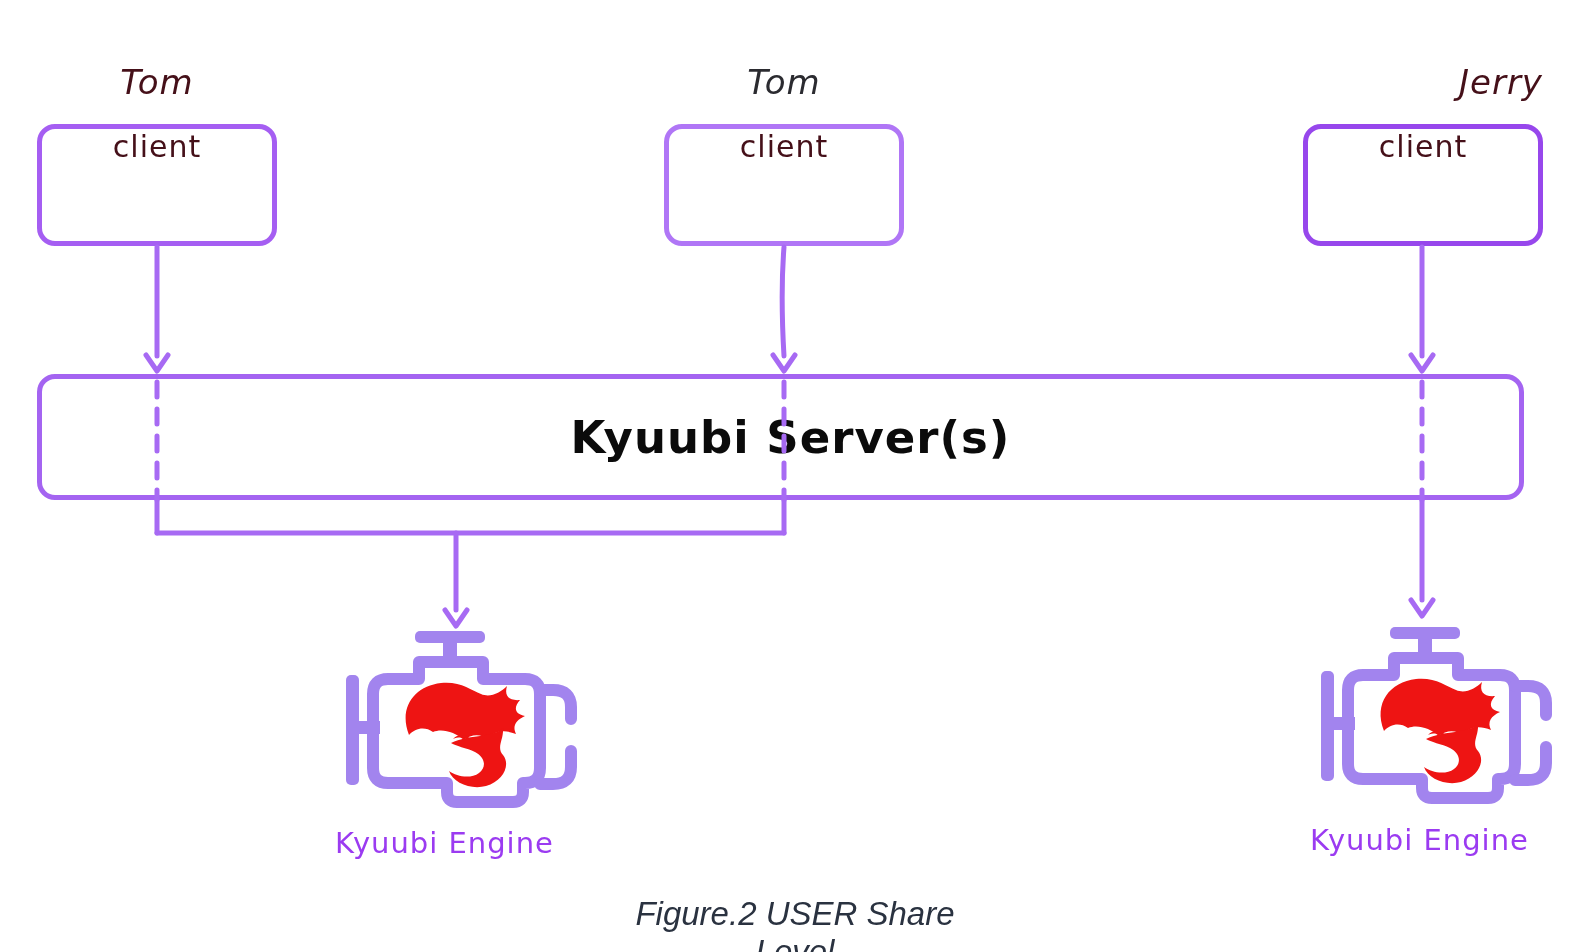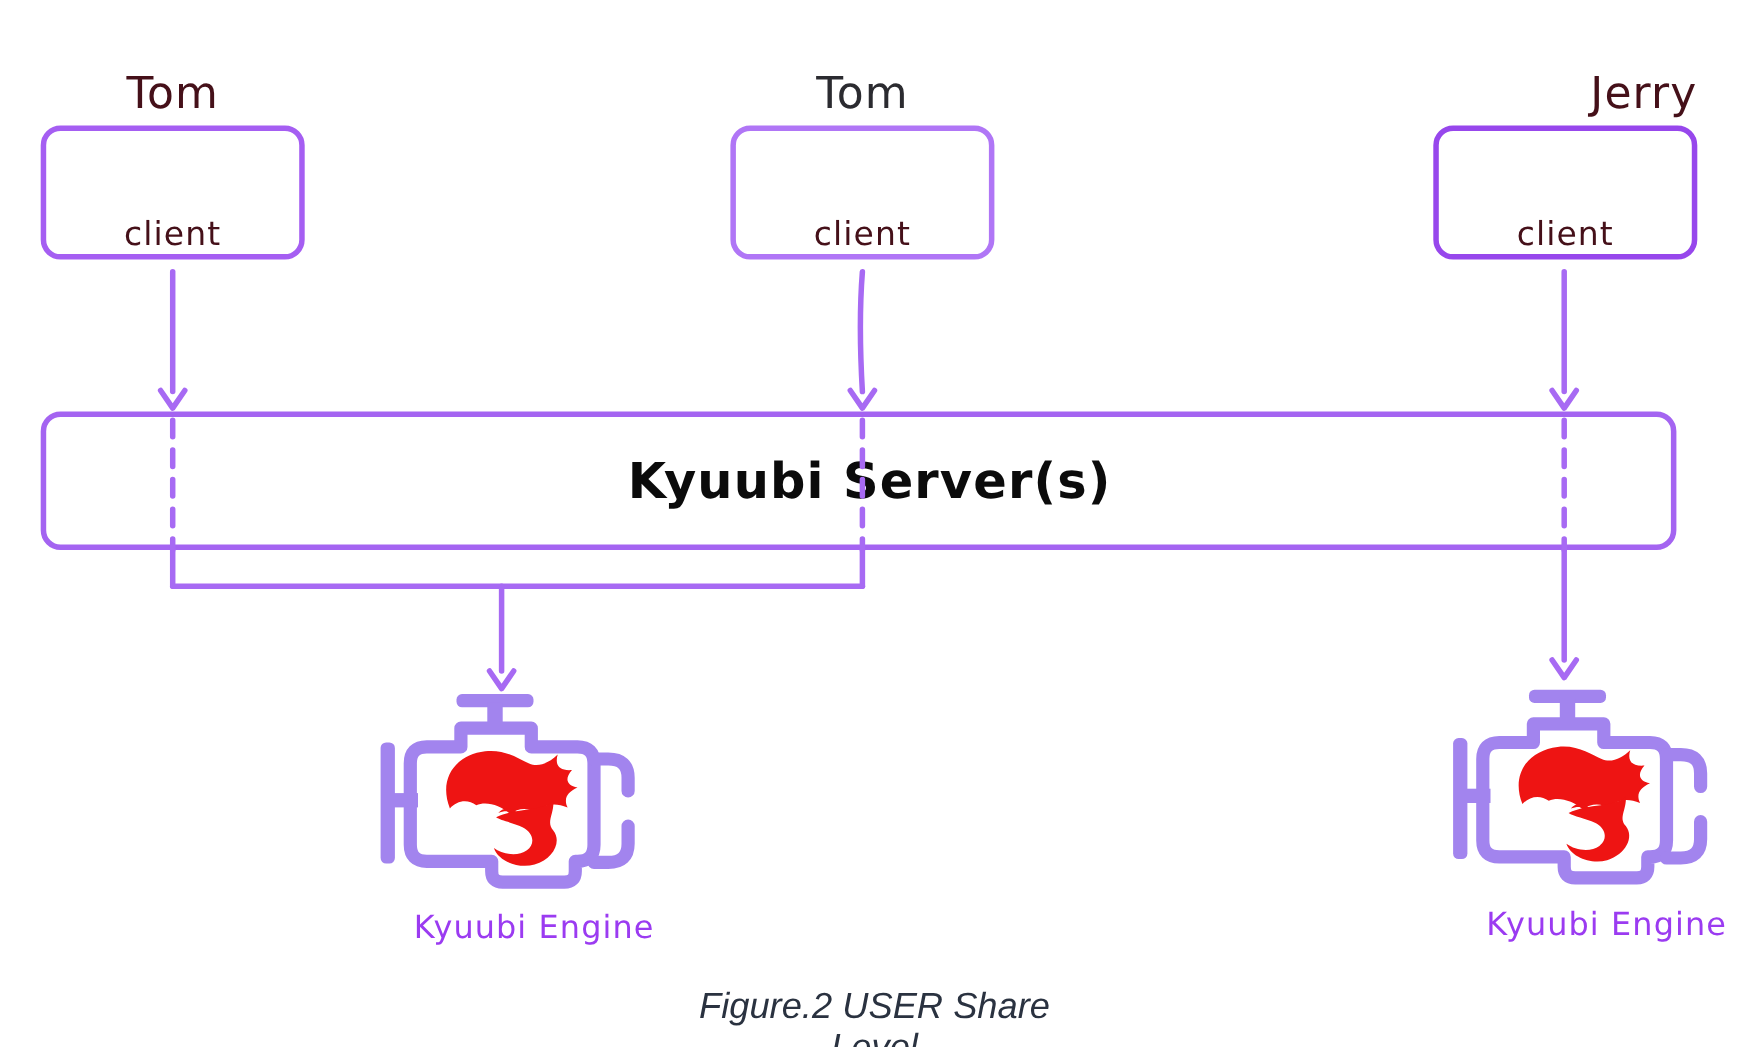--- a/index.html
+++ b/index.html
@@ -2,44 +2,44 @@
 <html><head>
 <meta charset="utf-8">
 <style>
   html,body{margin:0;padding:0;background:#ffffff;}
   .stage{
     position:relative;width:1590px;height:952px;background:#ffffff;
     font-family:"DejaVu Sans",sans-serif;overflow:hidden;
   }
   .user-name{
     position:absolute;top:62px;width:240px;text-align:center;
-    font-size:40px;color:#451019;letter-spacing:1px;
+    font-size:34px;color:#451019;letter-spacing:1px;font-style:italic;
   }
   .user-name.mid{color:#2b2b30;}
   .user-1{left:37px;} .user-2{left:664px;} .user-3{left:1303px;text-align:right;}
   .client-box{
-    position:absolute;top:114px;width:230px;height:112px;
+    position:absolute;top:124px;width:230px;height:112px;
     border:5px solid #a55ef2;border-radius:18px;background:#fff;
-    display:flex;align-items:flex-end;justify-content:center;
+    display:flex;align-items:flex-start;justify-content:center;
   }
   .client-box .client-text{font-size:30px;color:#451019;letter-spacing:1px;}
   .box-1{left:37px;border-color:#a55ef2;}
   .box-2{left:664px;border-color:#b076f6;}
   .box-3{left:1303px;border-color:#9747ec;}
   .server-box{
     position:absolute;left:37px;top:374px;width:1477px;height:116px;
     border:5px solid #a464f1;border-radius:18px;background:transparent;
     display:flex;align-items:center;justify-content:center;
   }
   .server-text{
     font-size:45px;font-weight:bold;color:#0b0b0b;letter-spacing:1px;
     position:relative;left:10px;
   }
   .engine-label{
-    position:absolute;width:260px;text-align:right;
+    position:absolute;width:260px;text-align:left;
     font-size:29px;color:#9b3bf1;letter-spacing:1px;
   }
   .engine-label-1{left:335px;top:826px;}
   .engine-label-2{left:1310px;top:823px;}
   .caption{
     position:absolute;left:595px;top:895px;width:400px;text-align:center;
     font-family:"Liberation Sans",sans-serif;font-style:italic;
     font-size:33px;color:#2a3240;
   }
   svg.overlay{position:absolute;left:0;top:0;pointer-events:none;}

